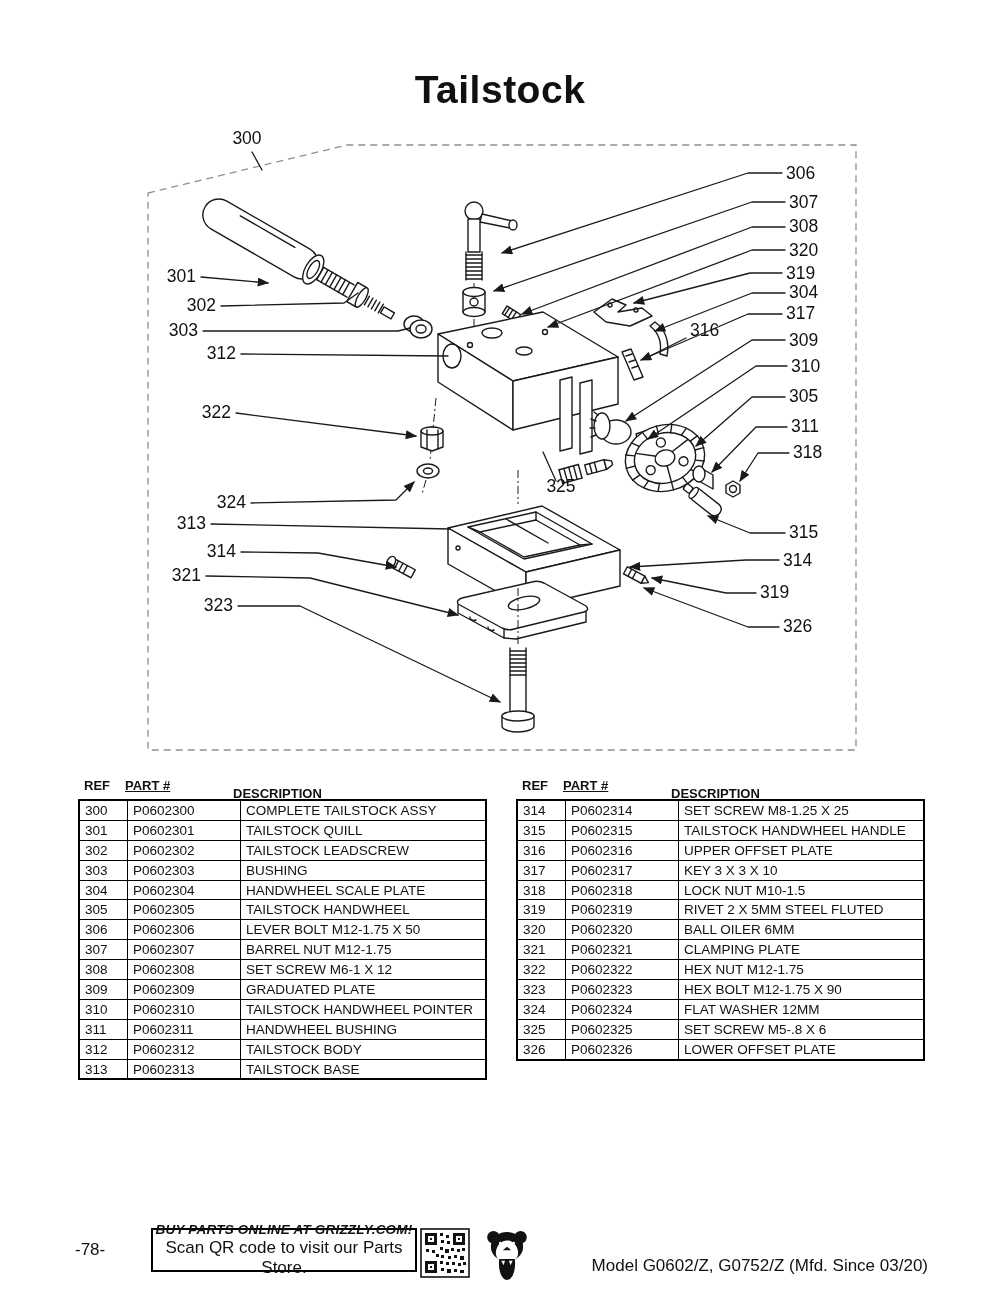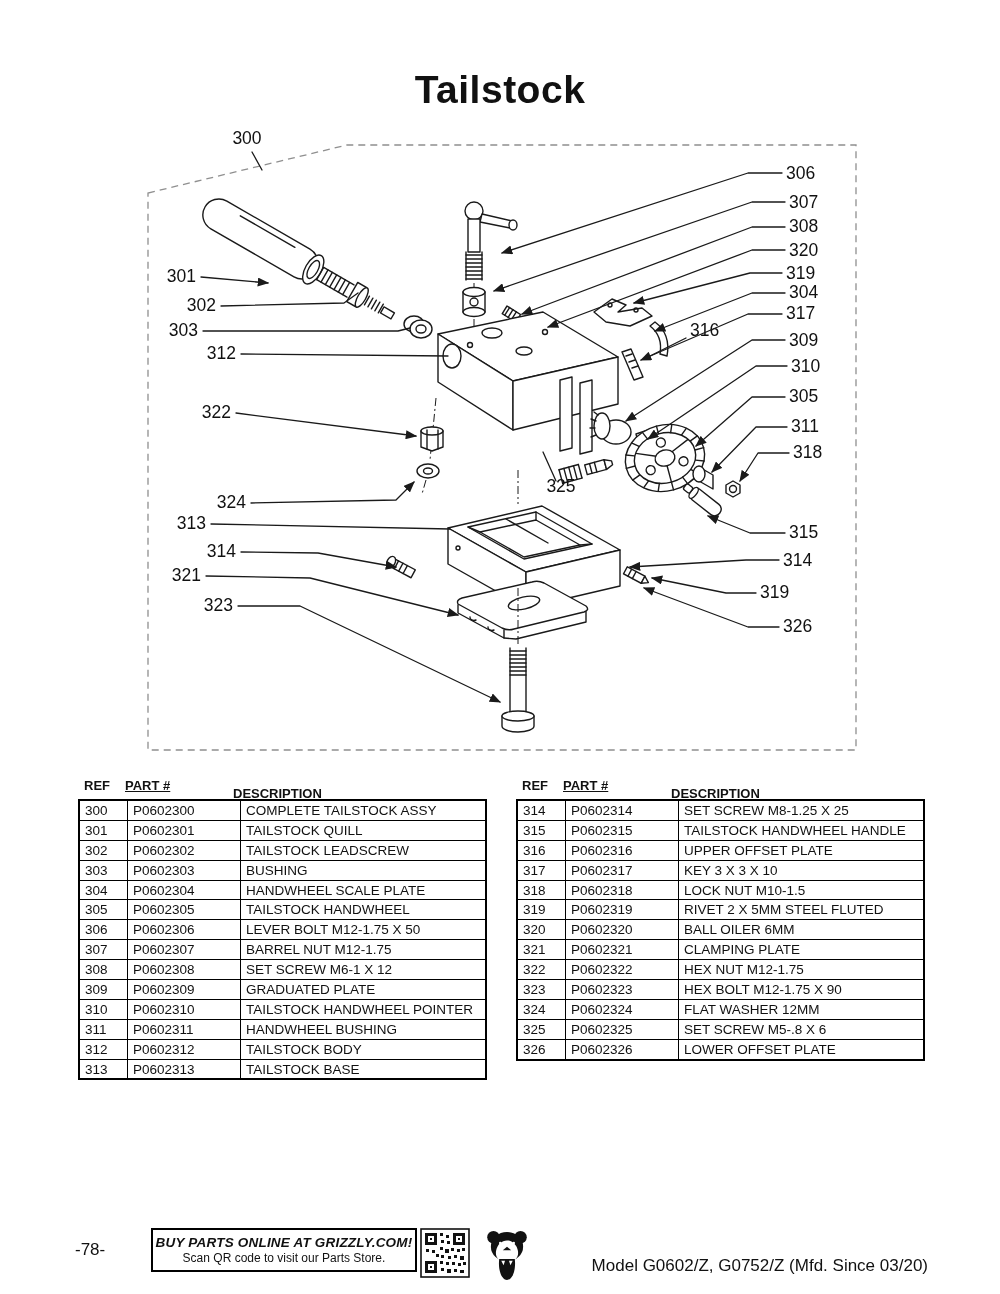--- a/index.html
+++ b/index.html
@@ -38,21 +38,21 @@
   .pt td.c0{width:40px;} .pt td.c1{width:105px;}
 
   
   .pageno{position:absolute;left:75px;top:1240px;font-size:17px;}
   .buy-box{
     position:absolute;left:151px;top:1228px;width:266px;height:44px;
     border:2px solid #000;box-sizing:border-box;text-align:center;
     display:flex;flex-direction:column;justify-content:center;gap:1px;
   }
   .buy-line1{font-size:13.5px;font-weight:bold;font-style:italic;letter-spacing:.2px;}
-  .buy-line2{font-size:12px;}
+  .buy-line2{font-size:17px;}
   .qr{position:absolute;left:420px;top:1228px;width:50px;height:50px;}
   .bear{position:absolute;left:486px;top:1230px;width:42px;height:52px;}
   .model-line{position:absolute;right:72px;top:1240px;font-size:17px;text-align:right;margin-top:16px;}
 </style>
 </head>
 <body>
 
 <div class="page">
 
   <div class="title">Tailstock</div>

